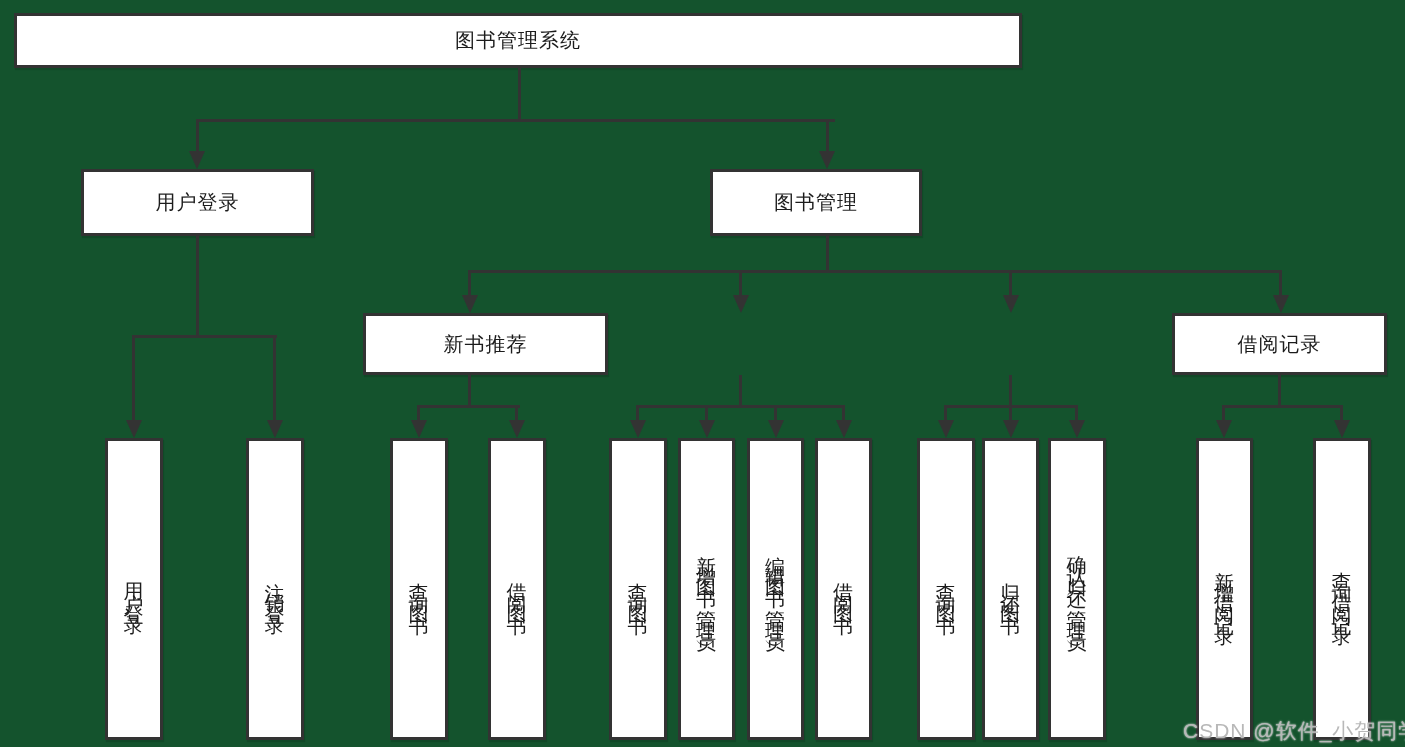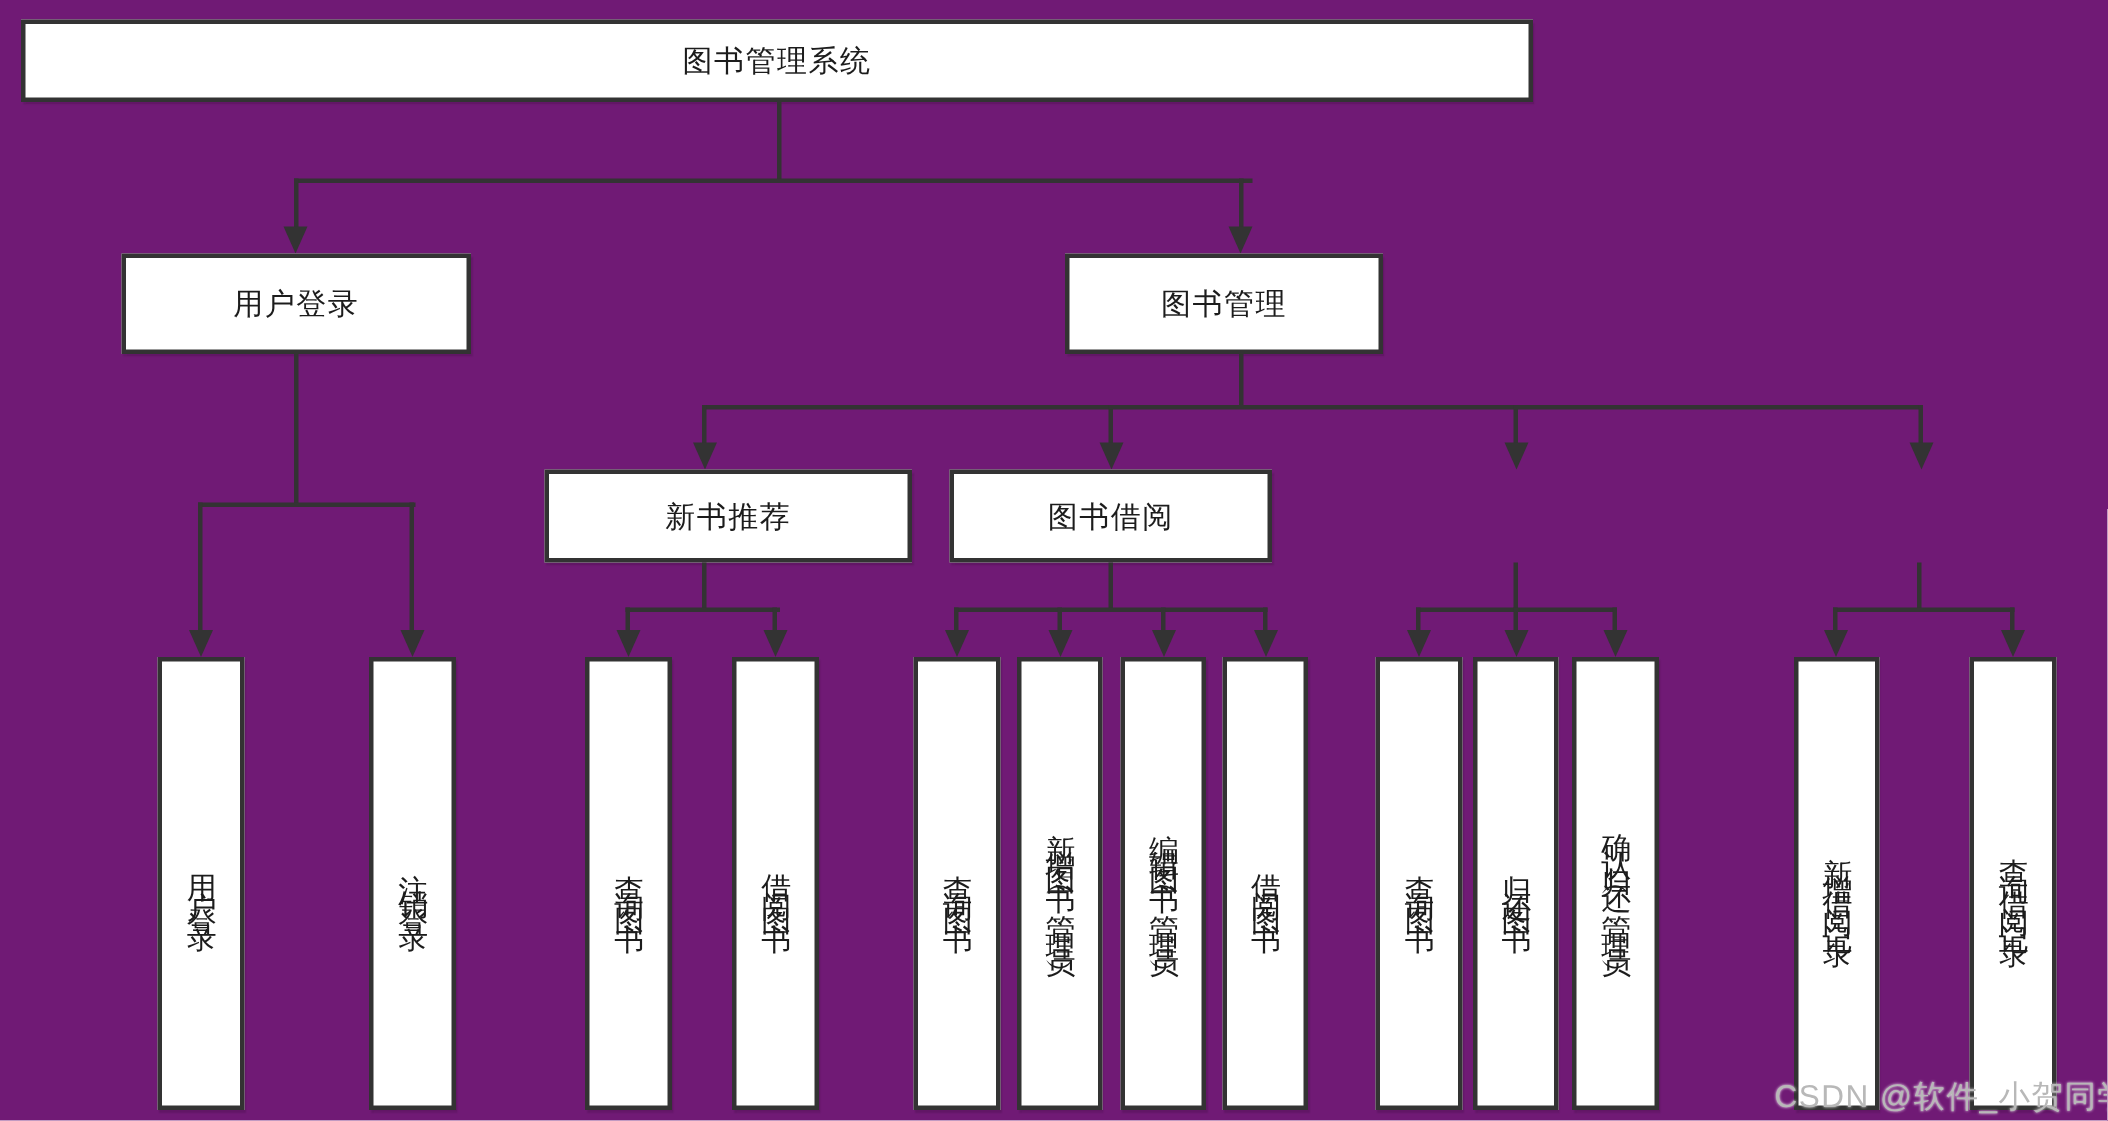--- a/index.html
+++ b/index.html
@@ -1,17 +1,17 @@
 <!DOCTYPE html>
 <html><head>
 <meta charset="utf-8">
 <style>
   html,body { margin:0; padding:0; background:#ffffff; }
   .stage {
-    position:relative; width:1405px; height:747px; background:#701a75;
+    position:relative; width:1405px; height:747px; background:#14532d;
     font-family:"Liberation Sans", sans-serif; color:#1c1c1c; overflow:hidden;
   }
   .box {
     position:absolute; box-sizing:border-box;
     border:3px solid #333333; background:#ffffff;
     display:flex; align-items:center; justify-content:center;
     box-shadow:1px 2px 1px rgba(0,0,0,0.12);
   }
   .hlabel { font-size:20px; letter-spacing:1px; white-space:nowrap; }
   .vlabel {
@@ -67,22 +67,22 @@
   <div class="line" style="left:739px;top:270px;width:3px;height:27px"></div>
   <div class="arrow" style="left:733px;top:295px"></div>
   <div class="line" style="left:1009px;top:270px;width:3px;height:27px"></div>
   <div class="arrow" style="left:1003px;top:295px"></div>
   <div class="line" style="left:1279px;top:270px;width:3px;height:27px"></div>
   <div class="arrow" style="left:1273px;top:295px"></div>
 
   <div class="box" style="left:363px;top:313px;width:245px;height:62px">
     <span class="hlabel">新书推荐</span>
   </div>
-  <div class="box" style="left:633px;top:313px;width:215px;height:62px">
-    <span class="hlabel">图书借阅</span>
+  <div class="box" style="left:1172px;top:313px;width:215px;height:62px">
+    <span class="hlabel">借阅记录</span>
   </div>
 
   <div class="line" style="left:468px;top:375px;width:3px;height:32px"></div>
   <div class="line" style="left:417px;top:405px;width:103px;height:3px"></div>
   <div class="line" style="left:417px;top:405px;width:3px;height:17px"></div>
   <div class="arrow" style="left:411px;top:420px"></div>
   <div class="line" style="left:515px;top:405px;width:3px;height:17px"></div>
   <div class="arrow" style="left:509px;top:420px"></div>
 
   <div class="line" style="left:739px;top:375px;width:3px;height:32px"></div>

